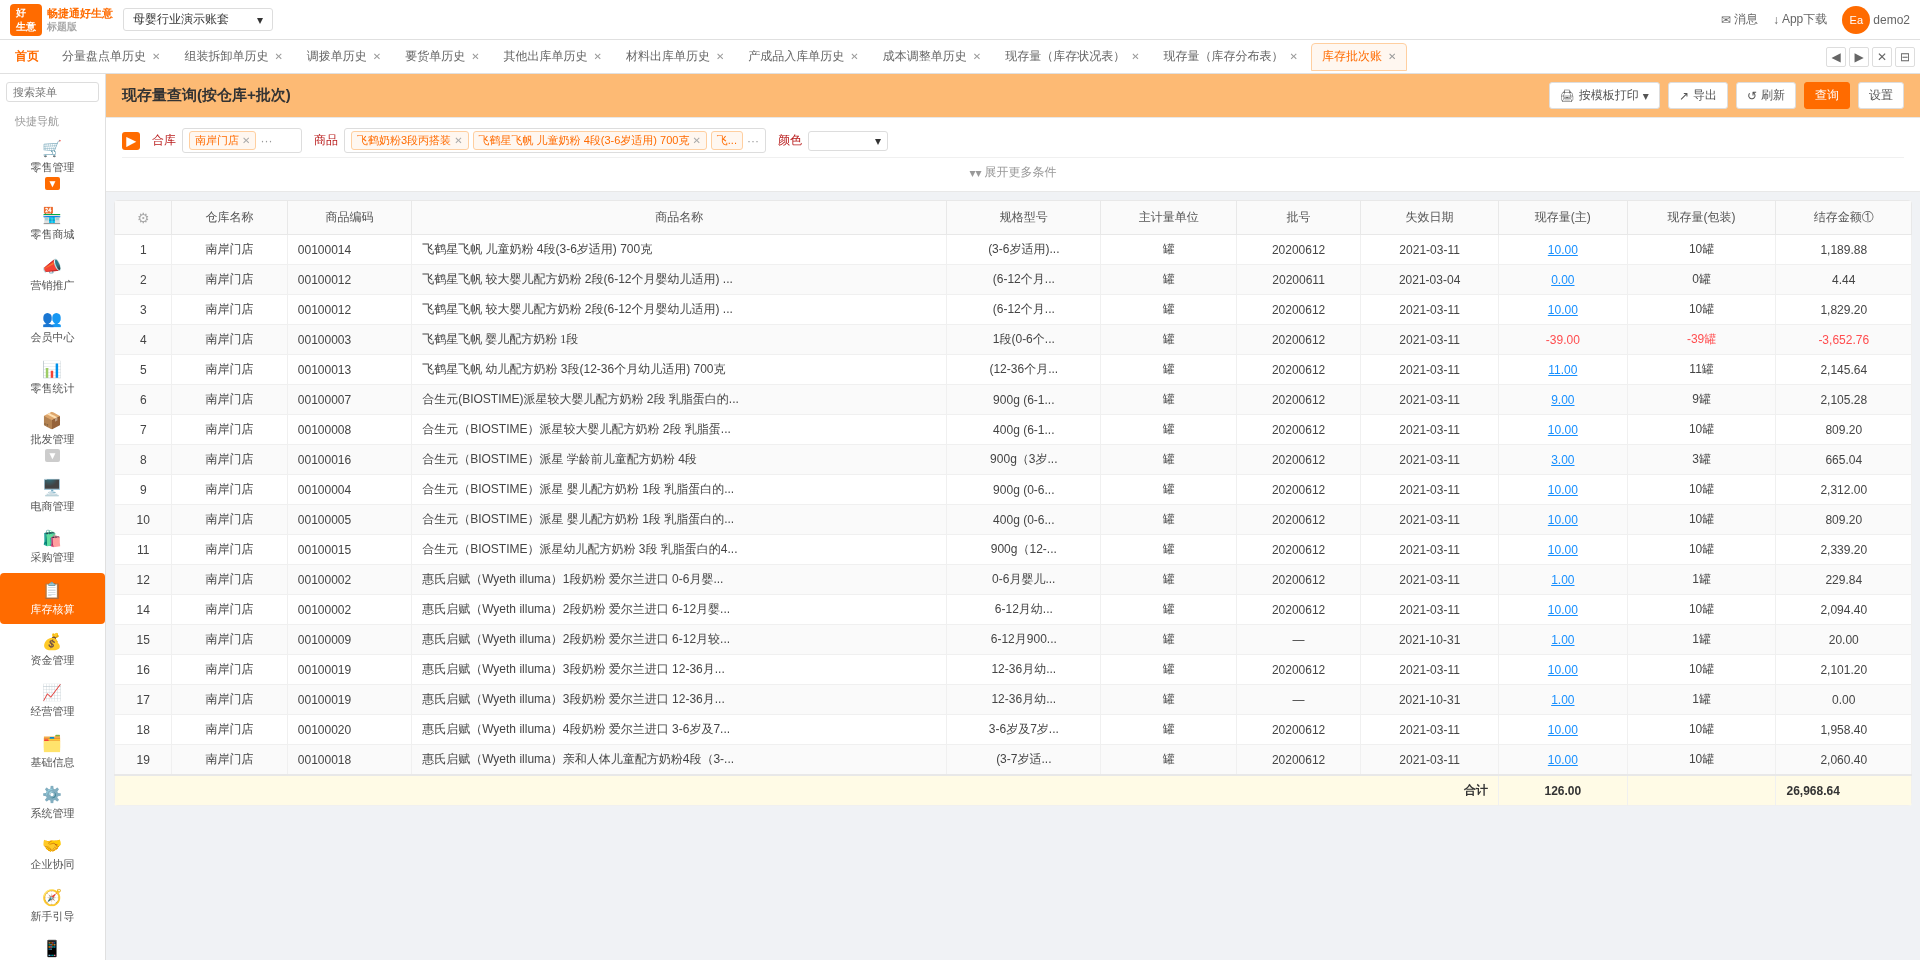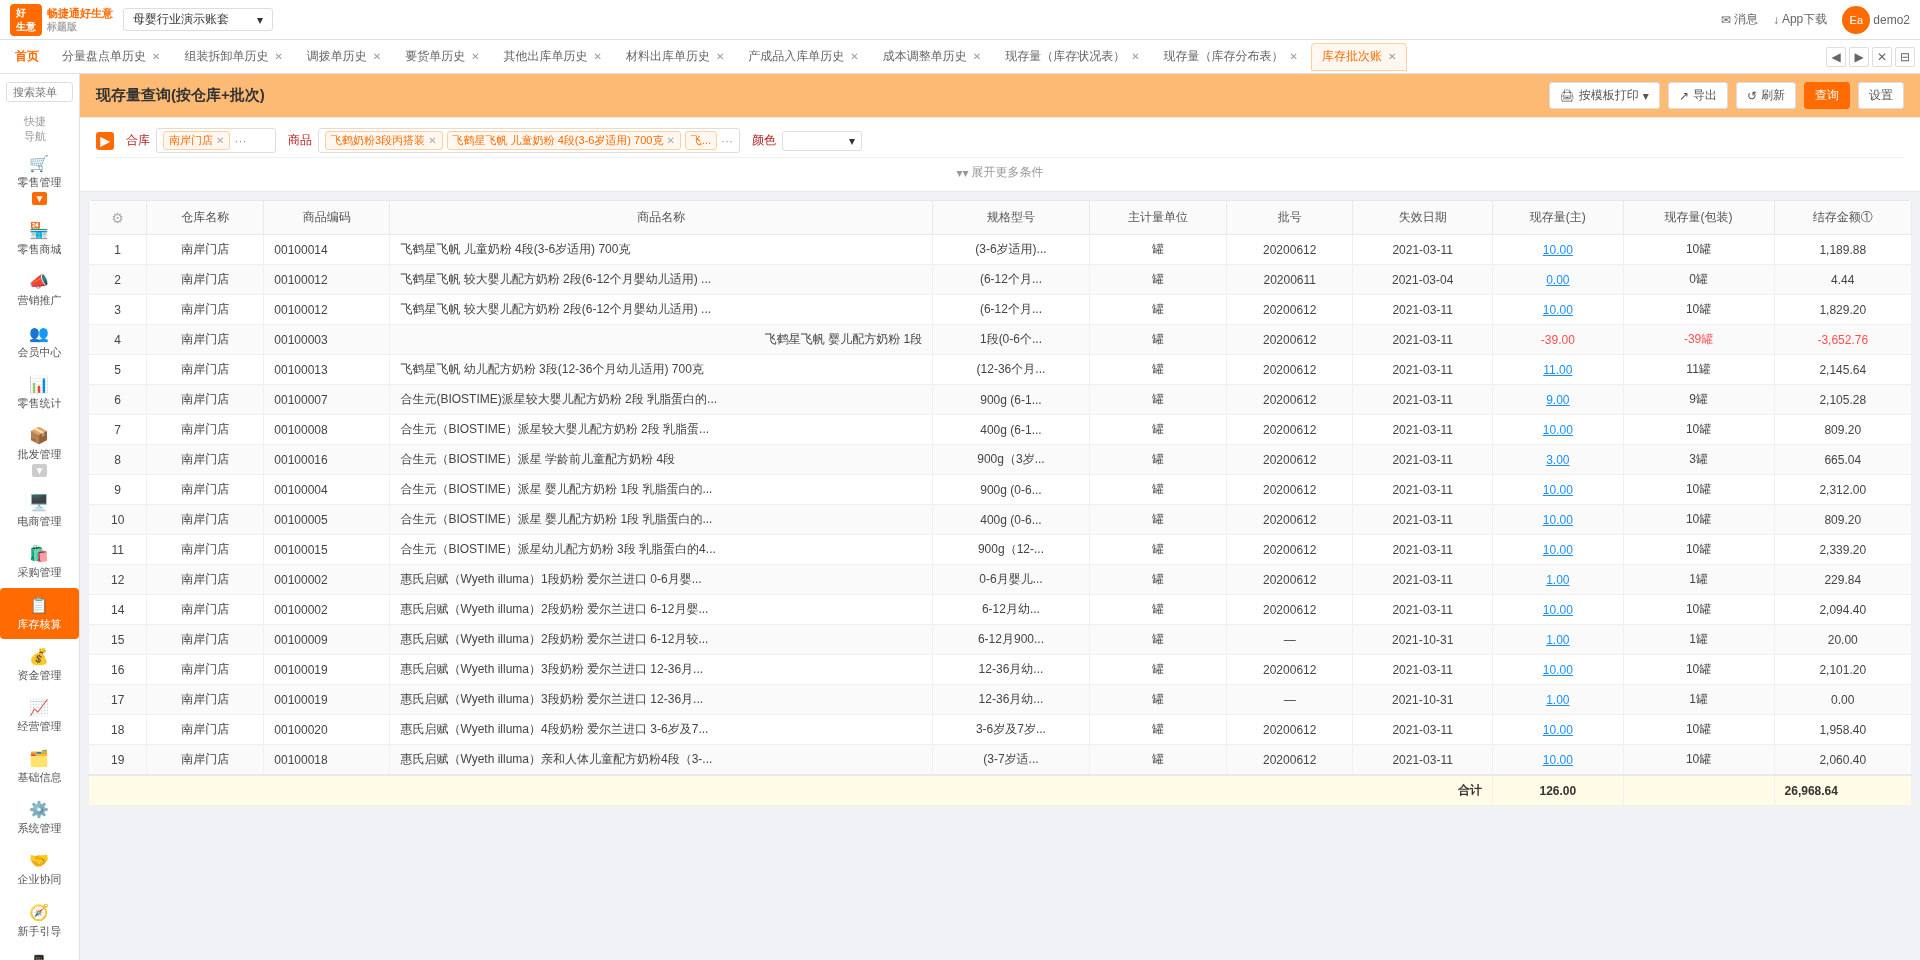--- a/index.html
+++ b/index.html
@@ -20,24 +20,24 @@
     .tab-item.home { color: #ff6b00; font-weight: bold; border: none; }
     .tab-item.active { background: #fff7f0; border-color: #ffcfa0; color: #ff6b00; }
     .tab-item .close-x { color: #999; font-size: 10px; cursor: pointer; margin-left: 2px; }
     .tab-nav-btn { width: 20px; height: 20px; display: flex; align-items: center; justify-content: center; cursor: pointer; color: #666; border: 1px solid #ddd; border-radius: 2px; font-size: 12px; }
     .tab-close-all { width: 20px; height: 20px; display: flex; align-items: center; justify-content: center; cursor: pointer; color: #666; border: 1px solid #ddd; border-radius: 2px; font-size: 12px; }
 
     
     .layout { display: flex; height: calc(100vh - 74px); }
 
     
-    .sidebar { width: 80px; background: #fff; border-right: 1px solid #e0e0e0; display: flex; flex-direction: column; overflow-y: auto; }
+    .sidebar { width: 106px; background: #fff; border-right: 1px solid #e0e0e0; display: flex; flex-direction: column; overflow-y: auto; }
     .sidebar-search { padding: 8px 6px; }
     .sidebar-search input { width: 100%; border: 1px solid #ddd; border-radius: 3px; padding: 3px 6px; font-size: 11px; }
-    .sidebar-nav-label { font-size: 11px; color: #999; padding: 4px 24px 2px; }
+    .sidebar-nav-label { font-size: 11px; color: #999; padding: 4px 15px 2px; }
     .sidebar-item { padding: 8px 6px; text-align: center; cursor: pointer; font-size: 12px; color: #555; display: flex; flex-direction: column; align-items: center; gap: 3px; }
     .sidebar-item.active { background: #ff6b00; color: white; border-radius: 4px; }
     .sidebar-item .si-icon { font-size: 16px; }
     .sidebar-item .si-label { font-size: 11px; line-height: 1.2; }
     .sidebar-item .arrow-badge { background: #ff6b00; color: white; border-radius: 2px; font-size: 10px; padding: 1px 3px; }
 
     
     .main-content { flex: 1; overflow: hidden; display: flex; flex-direction: column; background: #f0f2f5; }
 
     
@@ -374,21 +374,21 @@
     <td>20200612</td>
     <td>2021-03-11</td>
     <td class="num-link">10.00</td>
     <td class="">10罐</td>
     <td class="">1,829.20</td>
   </tr>
             <tr>
     <td class="row-num">4</td>
     <td>南岸门店</td>
     <td>00100003</td>
-    <td style="text-align:right;max-width:320px;overflow:hidden;text-overflow:ellipsis;">飞鹤星飞帆 婴儿配方奶粉 1段</td>
+    <td style="text-align:left;max-width:320px;overflow:hidden;text-overflow:ellipsis;font-family:Liberation Serif, serif;">飞鹤星飞帆 婴儿配方奶粉 1段</td>
     <td>1段(0-6个...</td>
     <td>罐</td>
     <td>20200612</td>
     <td>2021-03-11</td>
     <td class="num-red">-39.00</td>
     <td class="num-red">-39罐</td>
     <td class="num-red">-3,652.76</td>
   </tr>
             <tr>
     <td class="row-num">5</td>

